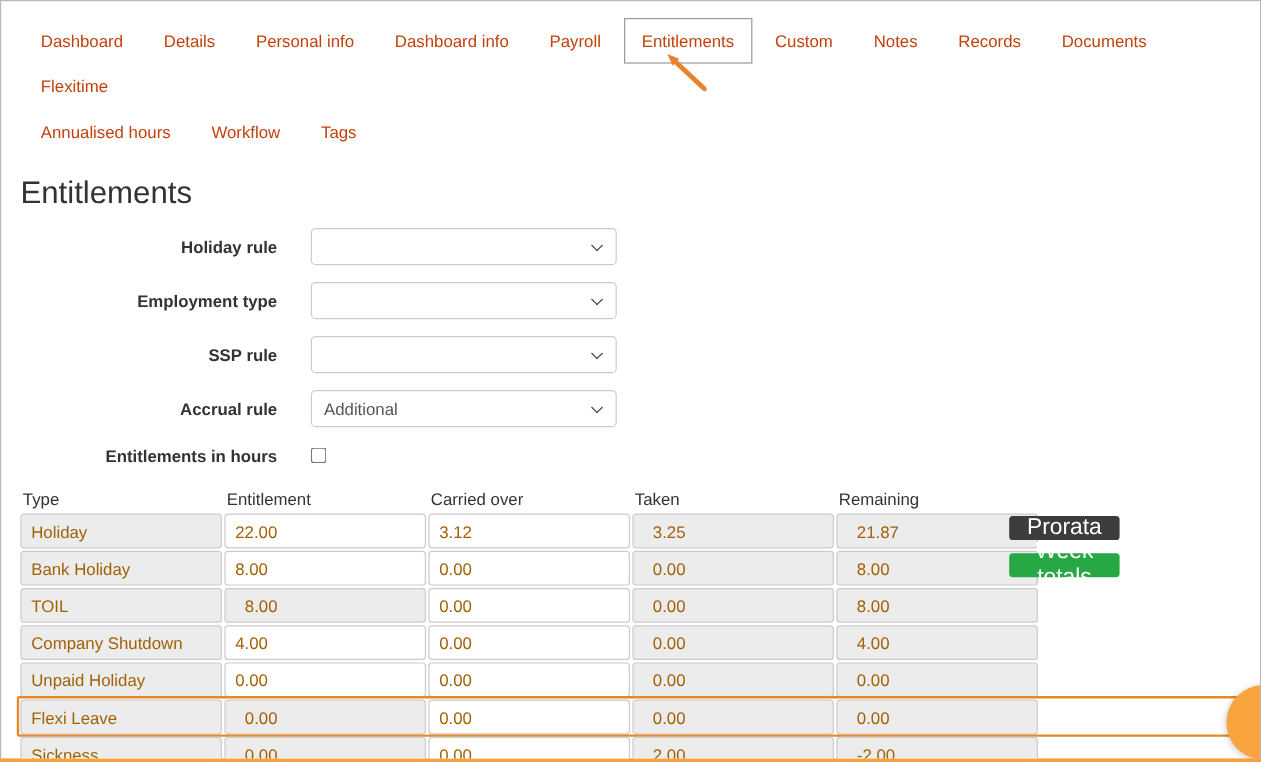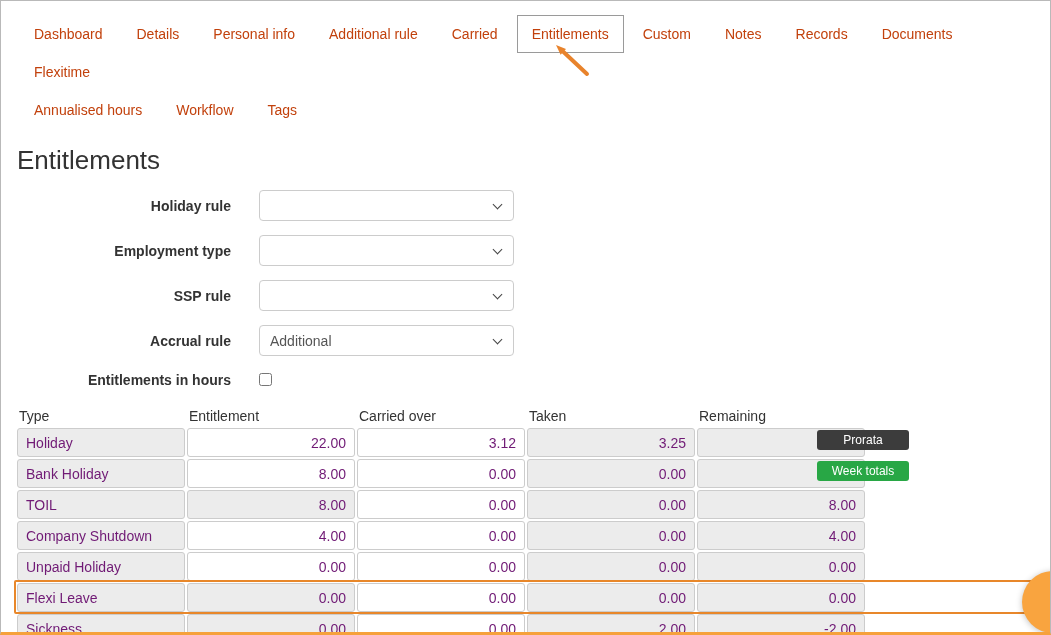--- a/index.html
+++ b/index.html
@@ -50,55 +50,55 @@
     display:grid; grid-template-columns:168px 168px 168px 168px 168px; gap:2px;
     color:#333; margin-bottom:4px;
   }
   .thead span { padding-left:2px; font-size:14px; }
   .trow {
     display:grid; grid-template-columns:168px 168px 168px 168px 168px; gap:2px;
     margin-bottom:2px; position:relative;
   }
   .cell {
     height:29px; border:1px solid #ccc; border-radius:3px; padding:0 8px;
-    font-size:14px; color:#701a75; background:#fff; display:flex; align-items:center;text-align:right;
+    font-size:14px; color:#a16207; background:#fff; display:flex; align-items:center;
   }
   .cell.type { background:#ececec; }
   input.cell { width:100%; font-family:"Liberation Sans", sans-serif; outline:none; }
   input.cell.readonly { background:#ececec;padding-left:16px; }
   .trow.highlighted::after {
     content:""; position:absolute; left:-3px; right:-12px; top:-3px; bottom:-2px;
     border:2px solid #e8872a; border-radius:2px; pointer-events:none;
   }
   
   .btn {
-    position:absolute; left:800px; width:92px; height:20px; border:none; border-radius:3px;
-    color:#fff; font-size:12px; font-family:"Liberation Sans", sans-serif;
+    position:absolute; left:824px; width:92px; height:20px; border:none; border-radius:3px;
+    color:#fff; font-size:19px; font-family:"Liberation Sans", sans-serif;
     display:flex; align-items:center; justify-content:center; cursor:pointer;
   }
   .btn-prorata { top:22px; background:#3c3c3c; }
   .btn-week { top:53px; background:#28a745; }
   
   .beacon {
     position:absolute; right:-34px; top:570px; width:62px; height:62px; border-radius:50%;
     background:#f9a43f; box-shadow:0 1px 6px rgba(0,0,0,0.25); cursor:pointer;
   }
 </style>
 </head>
 <body>
 
 <div class="page">
 
   <nav class="tabs">
     <div class="tab-row" id="tabRow1">
         <a class="tab"><span class="tab-label">Dashboard</span></a>
         <a class="tab"><span class="tab-label">Details</span></a>
         <a class="tab"><span class="tab-label">Personal info</span></a>
-        <a class="tab"><span class="tab-label">Additional rule</span></a>
-        <a class="tab"><span class="tab-label">Carried</span></a>
+        <a class="tab"><span class="tab-label">Dashboard info</span></a>
+        <a class="tab"><span class="tab-label">Payroll</span></a>
         <a class="tab active"><span class="tab-label">Entitlements</span></a>
         <a class="tab"><span class="tab-label">Custom</span></a>
         <a class="tab"><span class="tab-label">Notes</span></a>
         <a class="tab"><span class="tab-label">Records</span></a>
         <a class="tab"><span class="tab-label">Documents</span></a>
         <a class="tab"><span class="tab-label">Flexitime</span></a>
       </div>
     <div class="tab-row" id="tabRow2">
         <a class="tab"><span class="tab-label">Annualised hours</span></a>
         <a class="tab"><span class="tab-label">Workflow</span></a>

